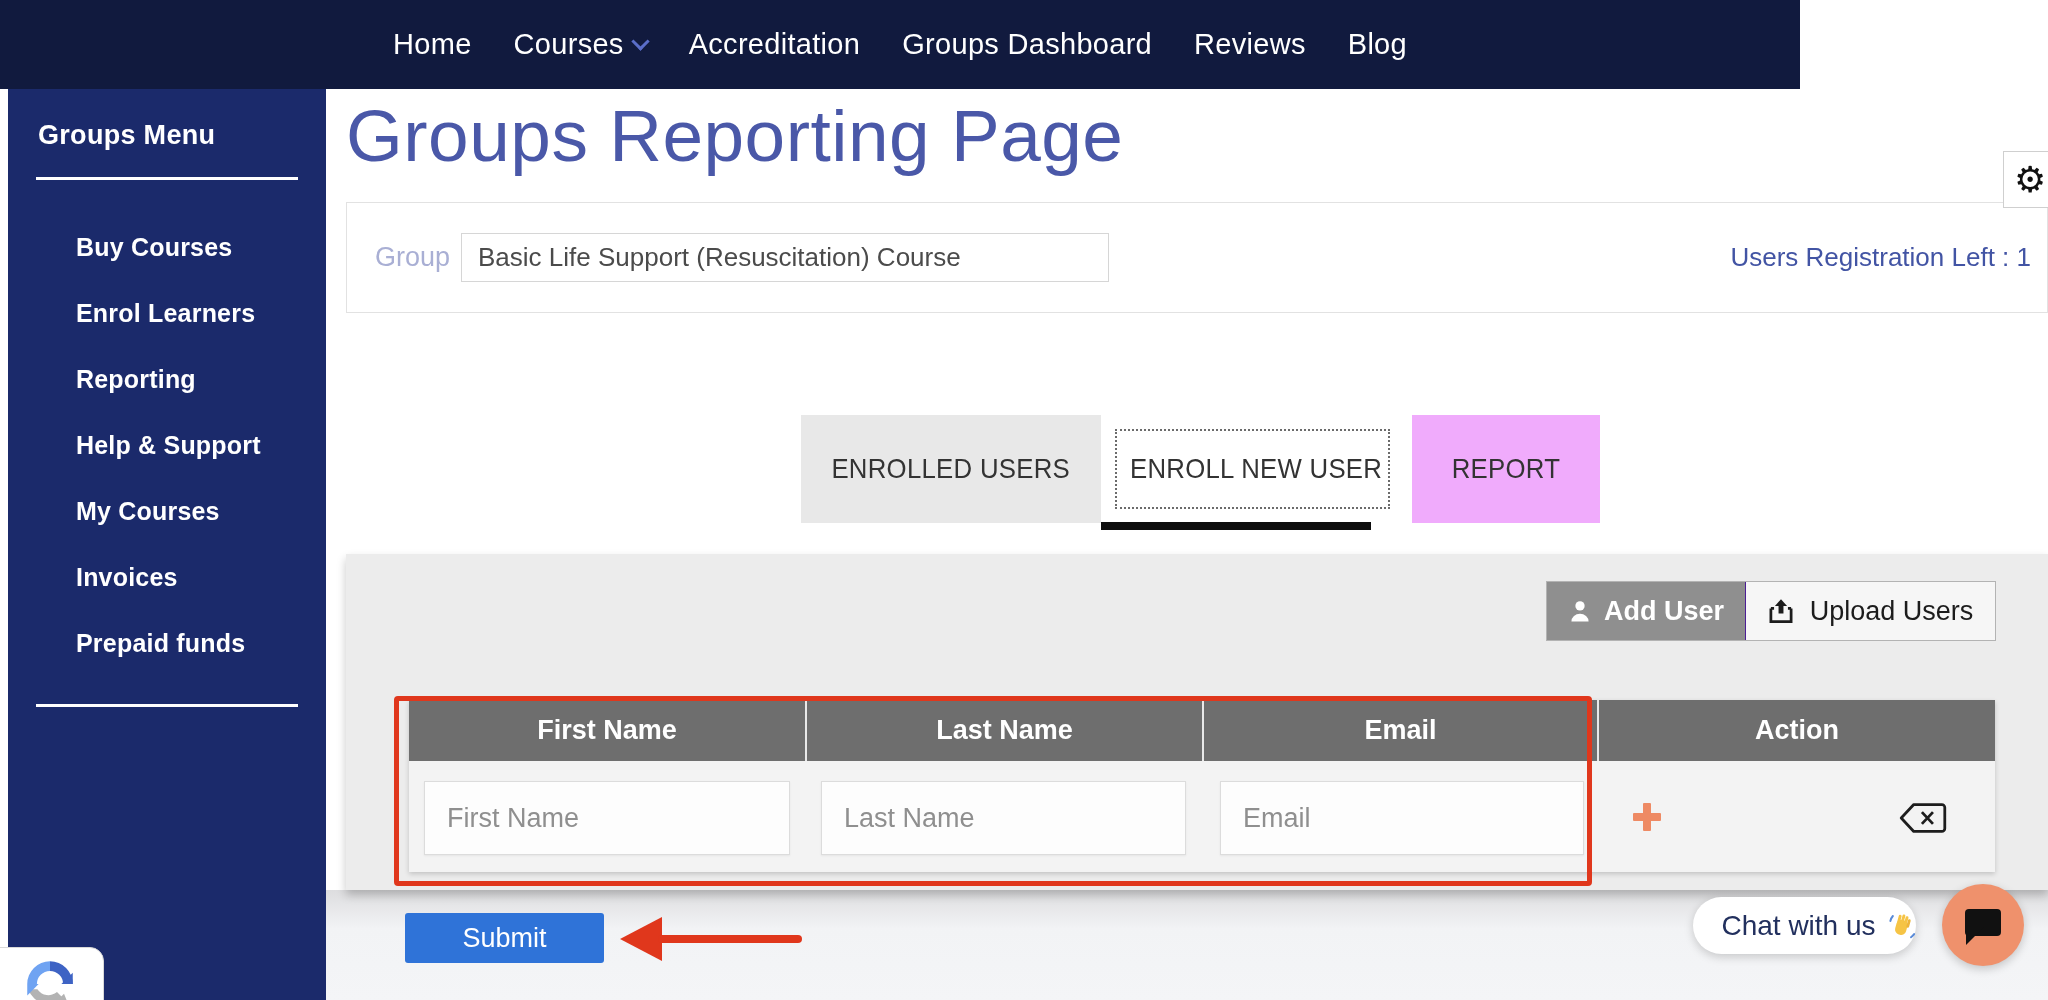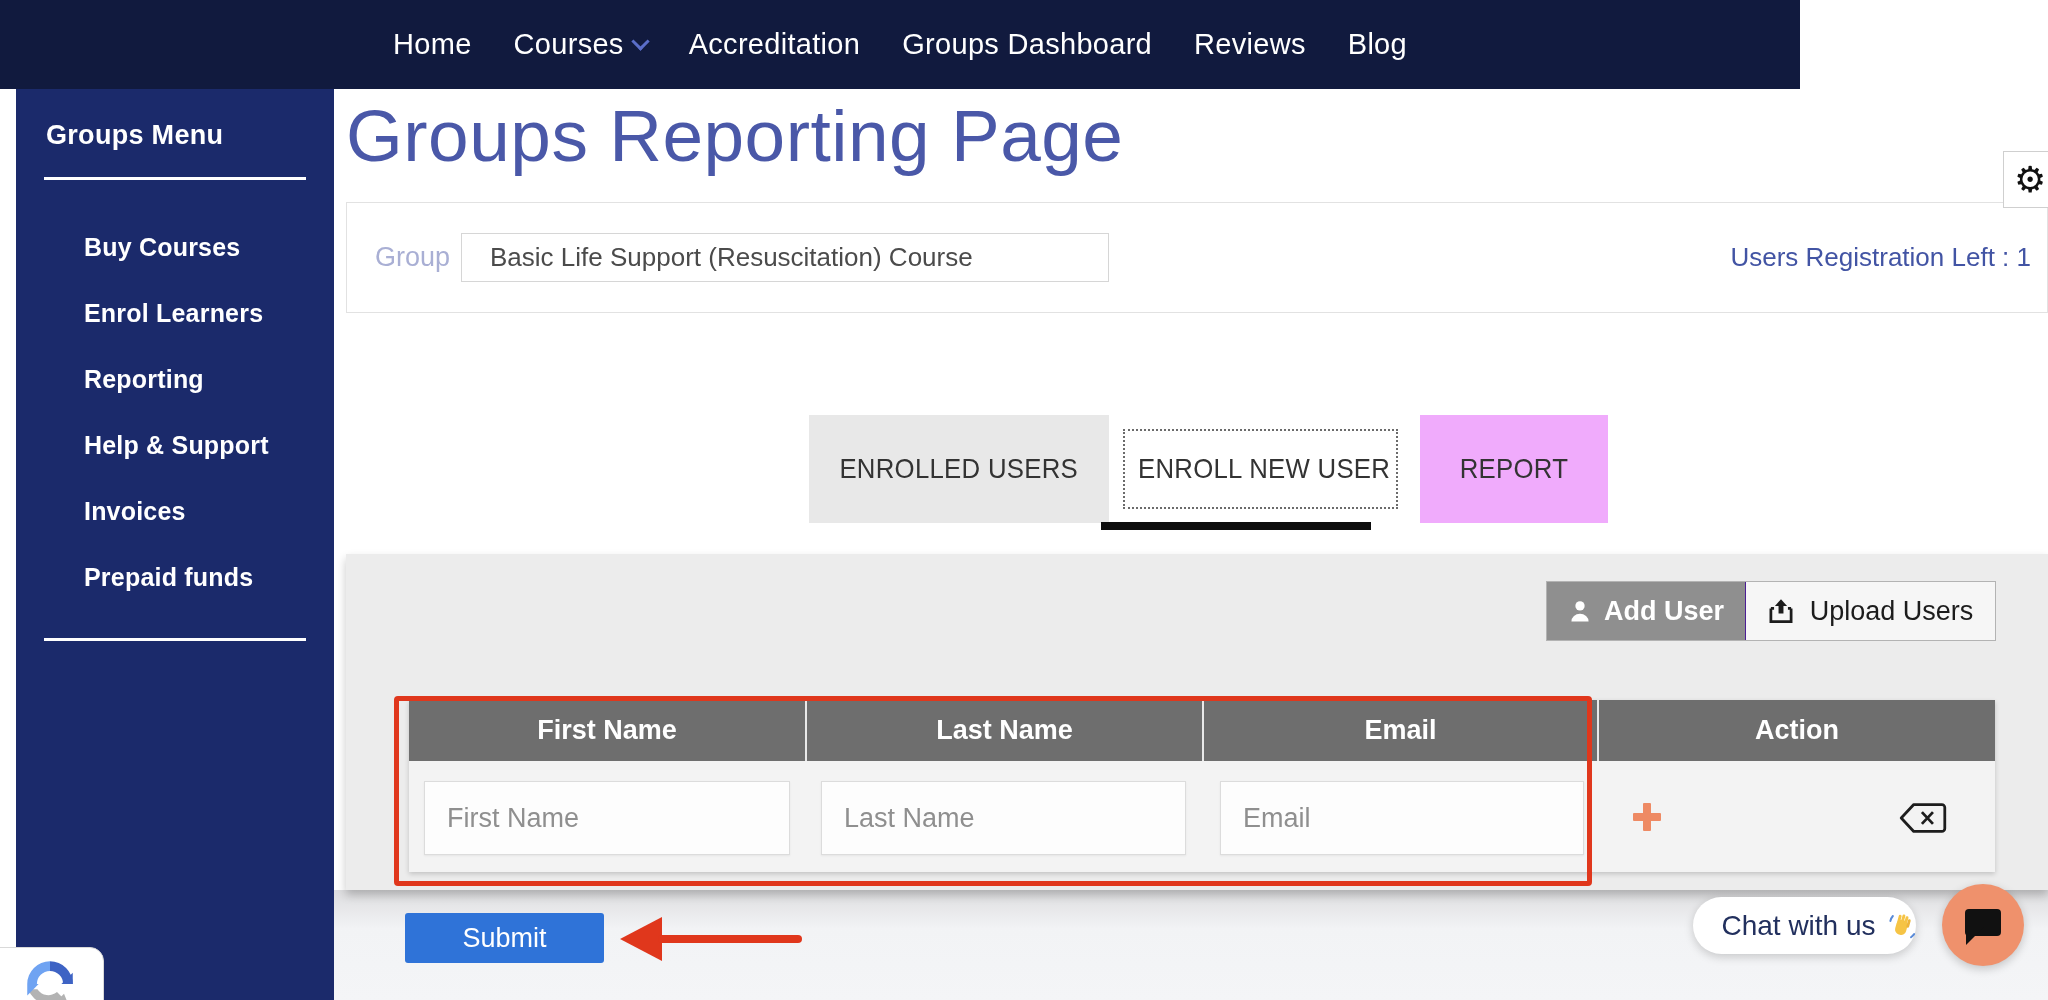--- a/index.html
+++ b/index.html
@@ -20,21 +20,21 @@
     color: #ffffff; font-size: 29px; font-weight: 500; letter-spacing: .3px;
     display: flex; align-items: center; gap: 10px; cursor: pointer;
   }
   .chev {
     width: 13px; height: 13px; margin-top: -6px;
     border-left: 3px solid #5b6ec9; border-bottom: 3px solid #5b6ec9;
     transform: rotate(-45deg); display: inline-block;
   }
   
   .sidebar {
-    position: absolute; left: 16px; top: 89px; width: 318px; height: 911px;
+    position: absolute; left: 8px; top: 89px; width: 318px; height: 911px;
     background: #1b2a6b; color: #fff; z-index: 20;
   }
   .sidebar-title { font-size: 27px; font-weight: 700; padding: 31px 0 0 30px; letter-spacing: .3px; }
   .side-rule { height: 3px; background: #ffffff; width: 262px; margin: 26px 0 0 28px; border: none; }
   .side-list { list-style: none; margin-top: 34px; padding-left: 68px; }
   .side-list li { height: 66px; display: flex; align-items: center; font-size: 25px; font-weight: 700; cursor: pointer; letter-spacing: .2px; }
   .side-rule2 { height: 3px; background: #ffffff; width: 262px; margin: 28px 0 0 28px; border: none; }
   
   .page-title {
     position: absolute; left: 346px; top: 94px; z-index: 5;
@@ -51,29 +51,29 @@
     position: absolute; left: 346px; top: 202px; width: 1702px; height: 111px;
     background: #ffffff; border: 1px solid #e2e2e2; z-index: 5;
   }
   .group-label {
     position: absolute; left: 28px; top: 0; height: 100%;
     display: flex; align-items: center; font-size: 27px; color: #a9afd4;
   }
   .group-input {
     position: absolute; left: 114px; top: 30px; width: 648px; height: 49px;
     border: 1px solid #d6d6d6; background: #fff; font-size: 26px; color: #4b4b4b;
-    padding-left: 28px; font-family: inherit; outline: none;
+    padding-left: 16px; font-family: inherit; outline: none;
   }
   .reg-left {
     position: absolute; right: 16px; top: 0; height: 100%;
     display: flex; align-items: center;
     font-size: 26px; color: #4254a4; cursor: pointer;
   }
   
-  .tab { position: absolute; top: 415px; height: 108px; display: flex; align-items: center; justify-content: center; cursor: pointer; z-index: 5; margin-left: 8px; }
+  .tab { position: absolute; top: 415px; height: 108px; display: flex; align-items: center; justify-content: center; cursor: pointer; z-index: 5; }
   .tab-label { font-size: 28px; color: #333; letter-spacing: .3px; display: inline-block; transform: scaleX(.92); white-space: nowrap; }
   .tab-enrolled { left: 801px; width: 300px; background: #e8e8e8; }
   .tab-active   { left: 1101px; width: 311px; background: #ffffff; }
   .tab-report   { left: 1412px; width: 188px; background: #f0abfc; }
   .tab-focus-ring {
     position: absolute; left: 14px; right: 22px; top: 14px; bottom: 14px;
     border: 2px dotted #6b6b6b; pointer-events: none;
   }
   .tab-underline { position: absolute; left: 1101px; top: 522px; width: 270px; height: 8px; background: #0d0d0d; z-index: 6; }
   
@@ -202,20 +202,21 @@
 </nav>
 
 <aside class="sidebar">
   <div class="sidebar-title">Groups Menu</div>
   <div class="side-rule"></div>
   <ul class="side-list">
     <li>Buy Courses</li>
     <li>Enrol Learners</li>
     <li>Reporting</li>
     <li>Help &amp; Support</li>
+    <li>My Courses</li>
     <li>Invoices</li>
     <li>Prepaid funds</li>
   </ul>
   <div class="side-rule2"></div>
 </aside>
 
 <h1 class="page-title">Groups Reporting Page</h1>
 
 <div class="gear-btn">
   <span class="gear-glyph">⚙</span>

